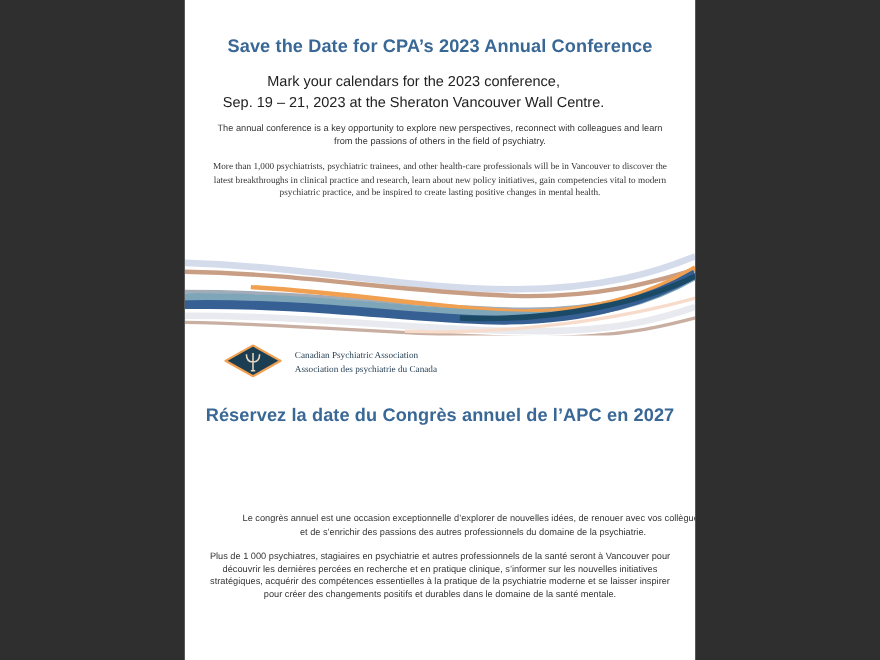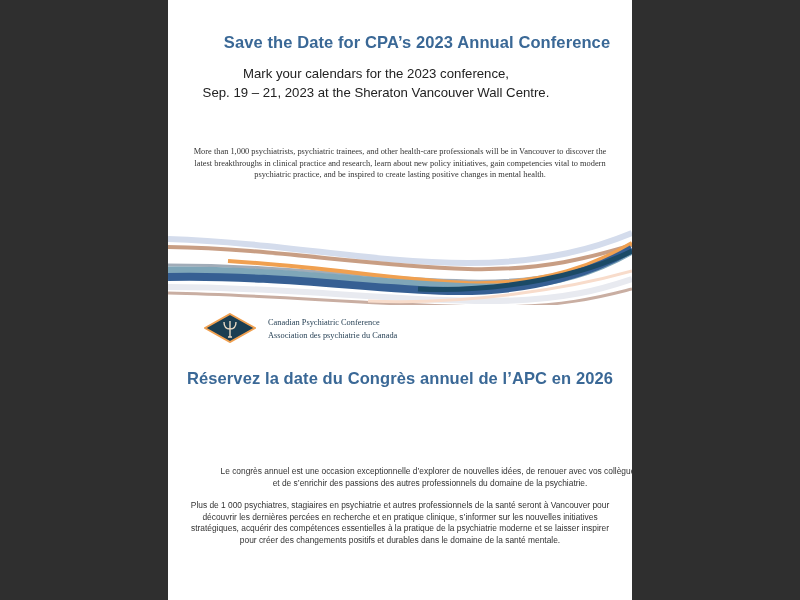--- a/index.html
+++ b/index.html
@@ -30,46 +30,47 @@
     .logo-text {
       position: absolute; left: 100px; top: 316px;
       font-family: "Liberation Serif", serif; font-size: 8.4px; line-height: 13px; color: #1f3a4f;
     }
   </style>
 </head>
 <body>
 
 <div class="page">
 
-  <div class="title" style="top:33px;padding-left:17px;">Save the Date for CPA’s 2023 Annual Conference</div>
+  <div class="title" style="top:33px;">Save the Date for CPA’s 2023 Annual Conference</div>
   <div class="subtitle" style="top:64px;">
     <div>Mark your calendars for the 2023 conference,</div>
     <div>Sep. 19 – 21, 2023 at the Sheraton Vancouver Wall Centre.</div>
   </div>
+  <div class="para" style="top:111px;">The annual conference is a key opportunity to explore new perspectives, reconnect with colleagues and learn from the passions of others in the field of psychiatry.</div>
   <div class="para" style="top:146px;font-family:Liberation Serif, serif;">More than 1,000 psychiatrists, psychiatric trainees, and other health-care professionals will be in Vancouver to discover the latest breakthroughs in clinical practice and research, learn about new policy initiatives, gain competencies vital to modern psychiatric practice, and be inspired to create lasting positive changes in mental health.</div>
 
   <svg class="waves" viewBox="0 0 464 80" preserveAspectRatio="none">
     <path d="M0,14 C120,18 200,38 300,38 C380,38 430,22 464,8" stroke="#d4dcec" stroke-width="6" fill="none"></path>
     <path d="M0,22 C110,24 190,40 300,44 C380,46 430,30 464,20" stroke="#c89e84" stroke-width="4" fill="none"></path>
     <path d="M0,40 C120,40 200,54 300,56 C380,58 430,40 464,28" stroke="#a1acb8" stroke-width="3" fill="none"></path>
     <path d="M60,36 C160,42 220,54 300,58 C380,60 430,38 464,18" stroke="#f0a050" stroke-width="4" fill="none"></path>
     <path d="M0,45 C120,44 220,60 310,62 C390,64 440,40 464,26" stroke="#7fa6b8" stroke-width="7" fill="none"></path>
     <path d="M0,52 C110,50 200,64 280,66 C370,68 430,44 464,24" stroke="#365f93" stroke-width="8" fill="none"></path>
     <path d="M250,64 C340,68 420,48 464,26" stroke="#1b4a66" stroke-width="5" fill="none"></path>
     <path d="M0,62 C120,62 220,76 320,76 C400,76 440,62 464,54" stroke="#e8eaf0" stroke-width="6" fill="none"></path>
     <path d="M0,68 C110,70 200,80 320,82 C400,82 440,70 464,64" stroke="#c9aea2" stroke-width="3" fill="none"></path>
     <path d="M200,76 C300,80 400,64 464,46" stroke="#f8dccb" stroke-width="3" fill="none"></path>
   </svg>
 
   <svg class="logo" viewBox="0 0 52 30">
     <polygon points="26,1 51,15 26,29 1,15" fill="#1b3e52" stroke="#f0a050" stroke-width="2"></polygon>
     <path d="M20,9 C20,15 23,16 26,16 C29,16 32,15 32,9 M26,8 L26,24 M24,24 L28,24" stroke="#e6d7c2" stroke-width="1.4" fill="none"></path>
   </svg>
   <div class="logo-text">
-    <div>Canadian Psychiatric Conference</div>
+    <div>Canadian Psychiatric Association</div>
     <div>Association des psychiatrie du Canada</div>
   </div>
 
-  <div class="title" style="top:369px;">Réservez la date du Congrès annuel de l’APC en 2026</div>
+  <div class="title" style="top:369px;">Réservez la date du Congrès annuel de l’APC en 2027</div>
   <div class="para" style="top:466px;margin-left:30px;">Le congrès annuel est une occasion exceptionnelle d’explorer de nouvelles idées, de renouer avec vos collègues et de s’enrichir des passions des autres professionnels du domaine de la psychiatrie.</div>
   <div class="para" style="top:500px;">Plus de 1 000 psychiatres, stagiaires en psychiatrie et autres professionnels de la santé seront à Vancouver pour découvrir les dernières percées en recherche et en pratique clinique, s’informer sur les nouvelles initiatives stratégiques, acquérir des compétences essentielles à la pratique de la psychiatrie moderne et se laisser inspirer pour créer des changements positifs et durables dans le domaine de la santé mentale.</div>
 
 </div>
 
 </body></html>

